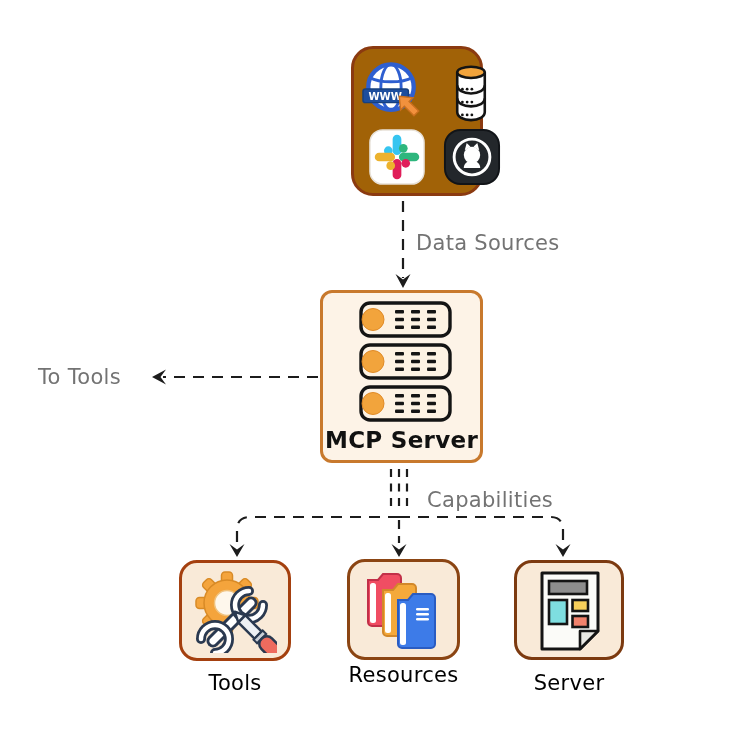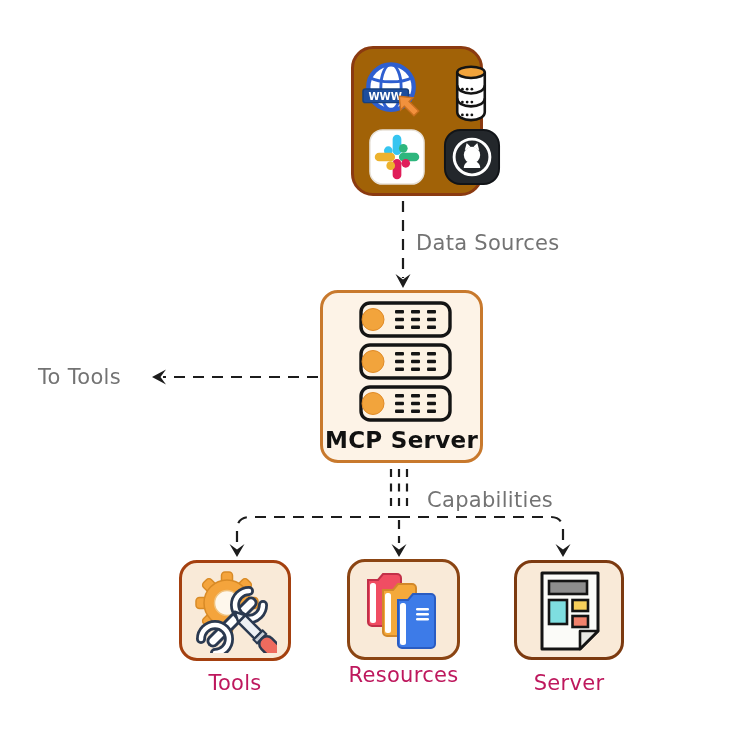--- a/index.html
+++ b/index.html
@@ -3,29 +3,29 @@
 <meta charset="utf-8">
 <style>
   html,body{margin:0;padding:0;background:#ffffff;}
   .canvas{
     position:relative;width:735px;height:734px;background:#ffffff;
     font-family:"DejaVu Sans", sans-serif;color:#1c1c1c;overflow:hidden;
   }
   .node{position:absolute;box-sizing:border-box;border-style:solid;border-width:3px;}
   .node svg{position:absolute;}
   #data-sources-box{left:322px;top:46px;width:132px;height:150px;border-color:#8B3A10;background:#a16207;border-radius:22px;margin-left:29px;}
-  #mcp-server-box{left:320px;top:290px;width:163px;height:173px;border-color:#C8792D;background:#FDF3E7;border-radius:18px;}
+  #mcp-server-box{left:320px;top:290px;width:163px;height:173px;border-color:#C8792D;background:#FDF3E7;border-radius:12px;}
   #tools-box{left:179px;top:560px;width:112px;height:101px;border-color:#A4400F;background:#F9EAD8;border-radius:18px;}
   #resources-box{left:347px;top:559px;width:113px;height:101px;border-color:#8B4513;background:#F9EAD8;border-radius:18px;}
   #prompts-box{left:514px;top:560px;width:110px;height:100px;border-color:#7C3A10;background:#F9EAD8;border-radius:18px;}
   .edge-label{position:absolute;font-size:21px;letter-spacing:.3px;color:#737373;white-space:nowrap;}
   #data-sources-label{left:416px;top:231px;}
   #to-client-label{left:38px;top:365px;}
   #capabilities-label{left:427px;top:488px;}
-  .node-label{position:absolute;font-size:21px;letter-spacing:.3px;color:#be185d;text-align:center;}
+  .node-label{position:absolute;font-size:21px;letter-spacing:.3px;color:#000000;text-align:center;}
   #tools-label{left:179px;top:671px;width:112px;}
   #resources-label{left:340px;top:663px;width:127px;}
   #prompts-label{left:514px;top:671px;width:110px;}
   #mcp-server-label{position:absolute;left:0;bottom:7px;width:100%;text-align:center;
     font-size:23px;font-weight:bold;letter-spacing:.3px;color:#111;}
   #connectors{position:absolute;left:0;top:0;width:735px;height:734px;pointer-events:none;}
 </style>
 </head>
 <body>
 

